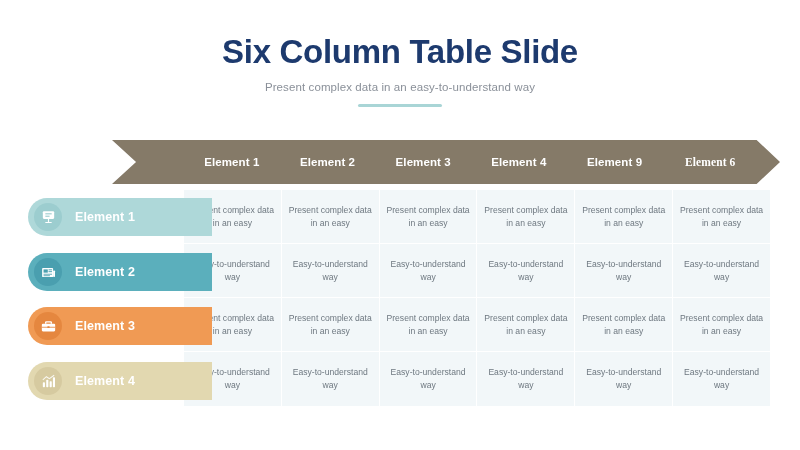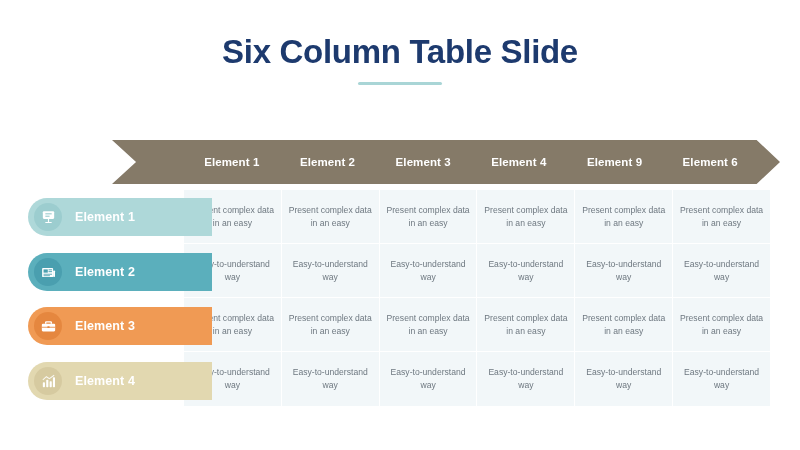--- a/index.html
+++ b/index.html
@@ -68,21 +68,21 @@
     flex: 0 0 72px;
   }
   .arrow-head-cell {
     flex: 1 1 0;
     text-align: center;
     color: #ffffff;
     font-size: 11.5px;
     font-weight: bold;
     letter-spacing: 0.1px;
   }
-  .arrow-head-cell.last { padding-right: 22px; }
+  .arrow-head-cell.last { padding-right: 22px; font-family: Liberation Serif, serif; }
 
   
   .table-body {
     position: absolute;
     left: 184px;
     top: 190px;
     width: 586px;
     height: 216px;
     background: #f2f7f9;
   }
@@ -147,20 +147,21 @@
     letter-spacing: 0.1px;
   }
 </style>
 </head>
 <body>
 
 <div class="slide">
 
   <div class="title-block">
     <h1 class="slide-title">Six Column Table Slide</h1>
+    <p class="slide-subtitle">Present complex data in an easy-to-understand way</p>
     <div class="title-rule"></div>
   </div>
 
   <div class="arrow-band">
     <div class="spacer-col"></div>
     <div class="arrow-head-cell">Element 1</div>
     <div class="arrow-head-cell">Element 2</div>
     <div class="arrow-head-cell">Element 3</div>
     <div class="arrow-head-cell">Element 4</div>
     <div class="arrow-head-cell">Element 9</div>

